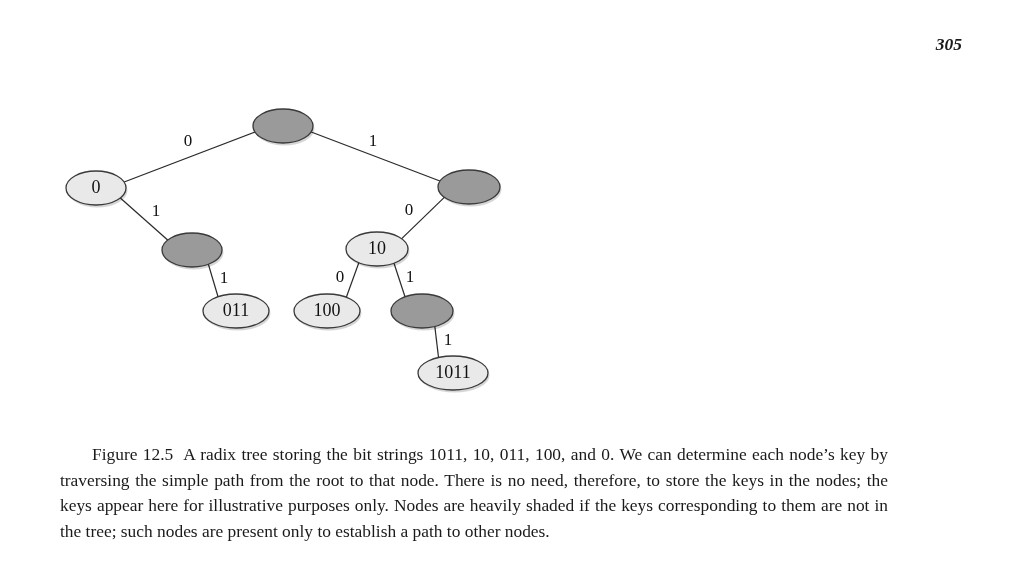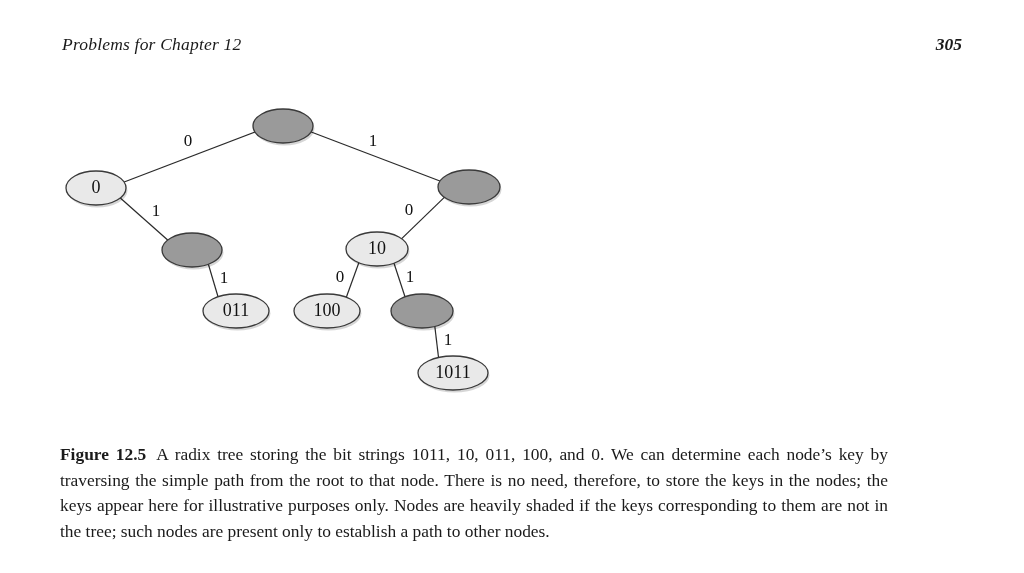--- a/index.html
+++ b/index.html
@@ -79,34 +79,34 @@
     position: absolute;
     left: 60px;
     top: 442px;
     width: 828px;
     font-size: 17.4px;
     line-height: 25.6px;
     text-align: justify;
     text-justify: inter-word;
   }
   .caption-label {
-    font-weight: bold;
+    font-weight: normal;
+    margin-left: 32px;
   }
   .caption-gap {
     display: inline-block;
     width: 10px;
   }
 </style>
 </head>
 <body>
 
 <div class="page">
 
   <div class="runhead">
-    <div class="runhead-title">Problems for Chapter 12</div>
     <div class="runhead-page">305</div>
   </div>
 
   <div class="figure">
     <svg id="tree-svg" width="1024" height="330" viewBox="0 0 1024 330">
       <g id="edge-layer">
           <line x1="256.80236527401996" y1="46.24297854397413" x2="122.19763472598004" y2="97.75702145602587" class="edge-line" stroke="#2a2a2a"></line>
           <line x1="309.2256509570037" y1="46.191693946073826" x2="441.9001606777628" y2="96.80830605392617" class="edge-line" stroke="#2a2a2a"></line>
           <line x1="119.18508682641809" y1="112.03847368838457" x2="168.8149131735819" y2="155.96152631161542" class="edge-line" stroke="#2a2a2a"></line>
           <line x1="445.3493214851002" y1="111.31049867812456" x2="400.6506785148998" y2="154.68950132187544" class="edge-line" stroke="#2a2a2a"></line>

